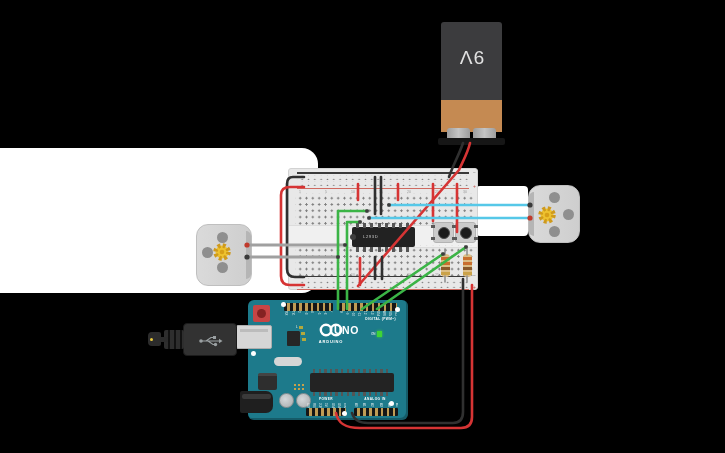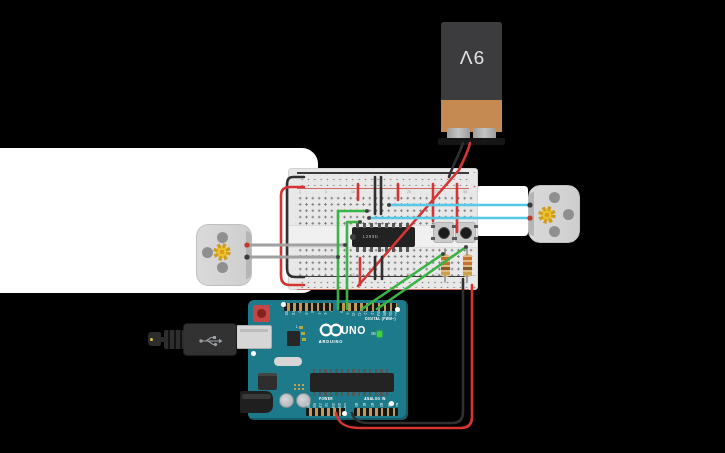--- a/index.html
+++ b/index.html
@@ -64,21 +64,21 @@
            box-shadow:inset -2px -2px 0 rgba(0,0,0,.25);}
   .hdr{position:absolute;height:8px;background:#161616;
        background-image:repeating-linear-gradient(90deg,#161616 0 3.4px,#bf9c55 3.4px 5.9px);border-radius:1px;}
   .pins-labels{position:absolute;display:flex;justify-content:space-between;height:5px;overflow:hidden;}
   .pins-labels span{writing-mode:vertical-rl;font-size:3px;color:#fff;opacity:.85;line-height:1;}
   .silk{position:absolute;font-size:3.2px;font-weight:bold;color:#fff;letter-spacing:.4px;}
   #reset-btn{position:absolute;left:5px;top:5px;width:17px;height:17px;background:#c64545;border-radius:2px;}
   #reset-btn div{position:absolute;left:4px;top:4px;width:9px;height:9px;border-radius:50%;background:#842222;}
   #logo-box{position:absolute;left:69px;top:22px;width:28px;height:16px;}
   #brand-label{position:absolute;left:64px;top:39px;width:38px;text-align:center;font-size:4px;font-weight:bold;color:#fff;letter-spacing:.8px;}
-  #model-label{position:absolute;left:93px;top:24px;font-size:10.5px;font-weight:bold;color:#fff;letter-spacing:.5px;}
+  #model-label{position:absolute;left:86px;top:24px;font-size:10.5px;font-weight:bold;color:#fff;letter-spacing:.5px;}
   #led-col{position:absolute;left:48px;top:25px;display:flex;flex-direction:column;gap:2.4px;}
   #led-col span{display:flex;align-items:center;gap:1.5px;font-size:3px;color:#fff;}
   #led-col span::after{content:'';width:4px;height:3px;background:#b3a93c;}
   #on-led{position:absolute;left:123px;top:31px;display:flex;align-items:center;gap:1.5px;font-size:3px;color:#fff;}
   #on-led i{width:5px;height:6px;background:#3fd435;box-shadow:0 0 3px #3fd435;}
   #mcu{position:absolute;left:62px;top:73px;width:84px;height:19px;background:#232323;border-radius:2px;}
   .mcu-pins{position:absolute;left:3px;width:78px;height:4px;
      background:repeating-linear-gradient(90deg,#555 0 2.4px,rgba(0,0,0,0) 2.4px 5.6px);}
   #vreg{position:absolute;left:10px;top:73px;width:19px;height:17px;background:#2e2e2e;border-radius:2px;border-top:3px solid #444;box-sizing:border-box;}
   #crystal{position:absolute;left:26px;top:57px;width:28px;height:9px;background:#d6d6d6;border-radius:4.5px;}

